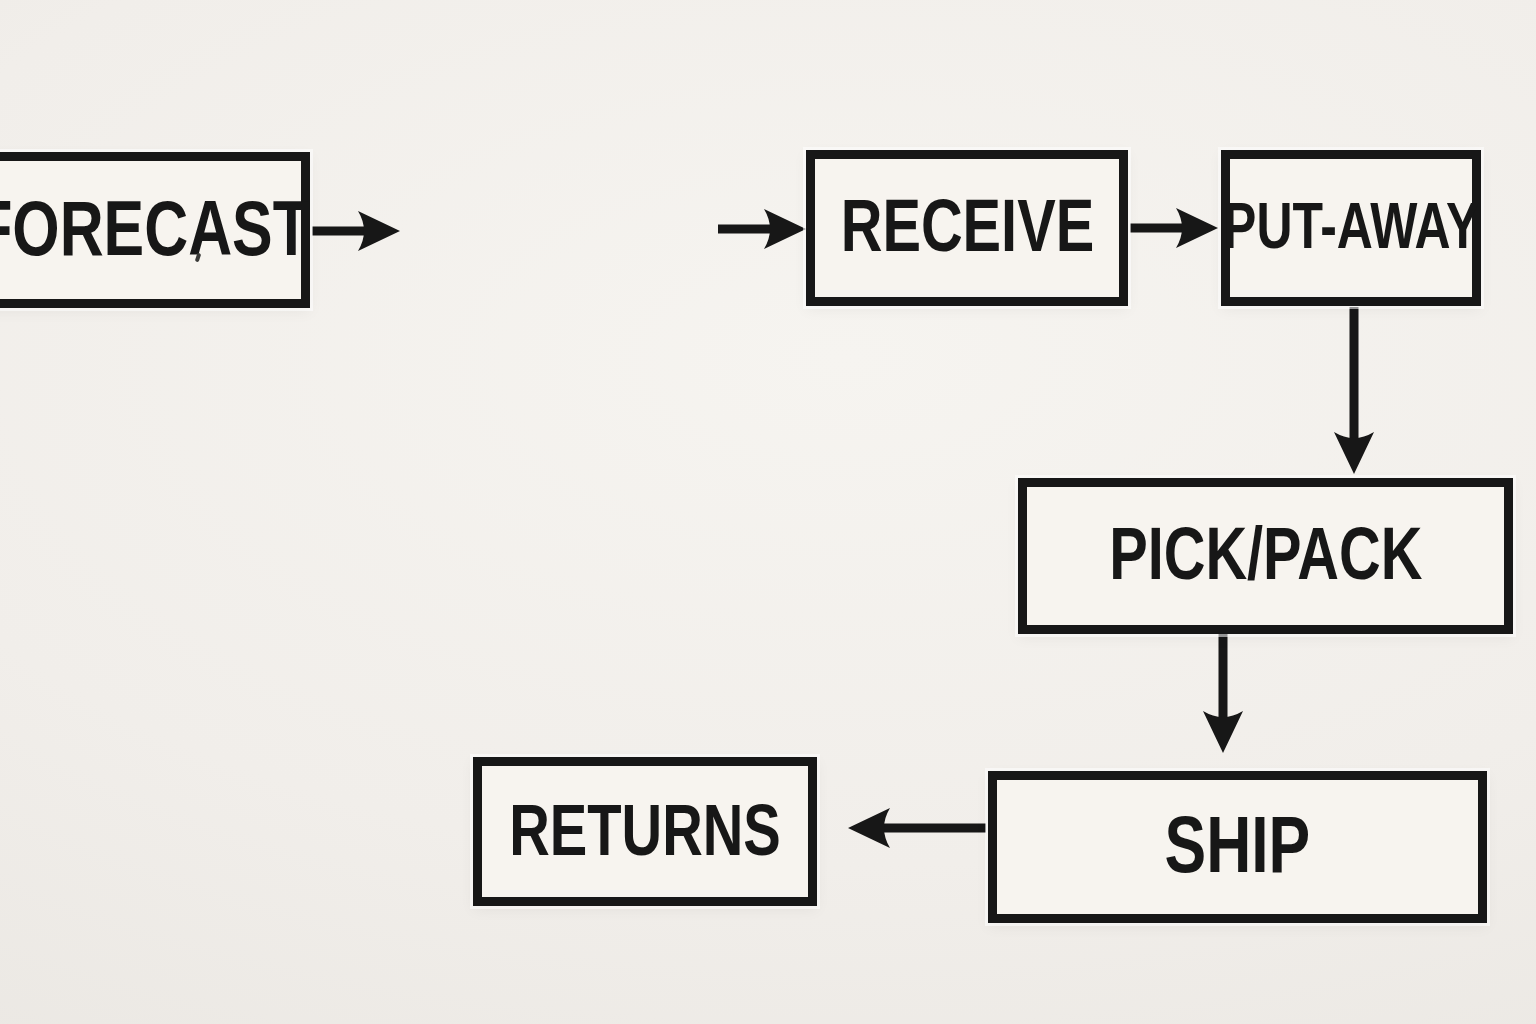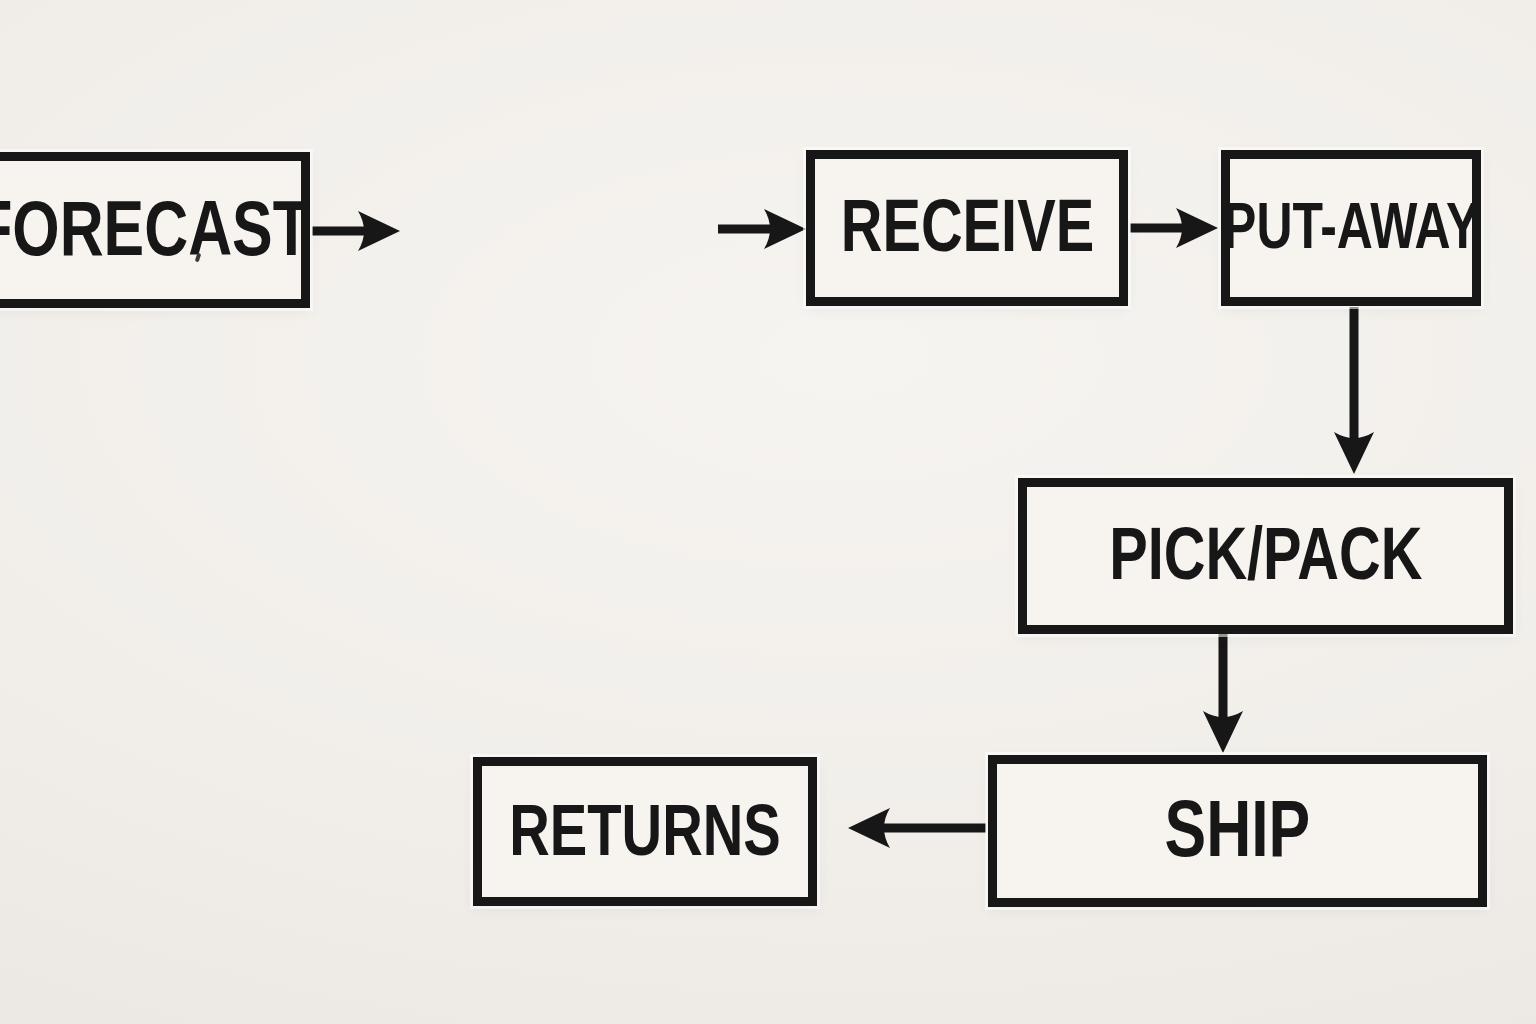--- a/index.html
+++ b/index.html
@@ -46,21 +46,21 @@
 
   .n-receive { left: 806px; top: 150px; width: 322px; height: 156px; }
   .n-receive .label { font-size: 74px; }
 
   .n-putaway { left: 1221px; top: 150px; width: 260px; height: 156px; }
   .n-putaway .label { font-size: 64px; }
 
   .n-pickpack { left: 988px; top: 478px; width: 495px; height: 156px; margin-left: 30px; }
   .n-pickpack .label { font-size: 74px; }
 
-  .n-ship { left: 988px; top: 755px; width: 499px; height: 152px; }
+  .n-ship { left: 988px; top: 771px; width: 499px; height: 152px; }
   .n-ship .label { font-size: 80px; }
 
   .n-returns { left: 473px; top: 757px; width: 344px; height: 149px; }
   .n-returns .label { font-size: 72px; }
 
   
   .connectors {
     position: absolute;
     left: 0; top: 0;
     width: 1536px;

